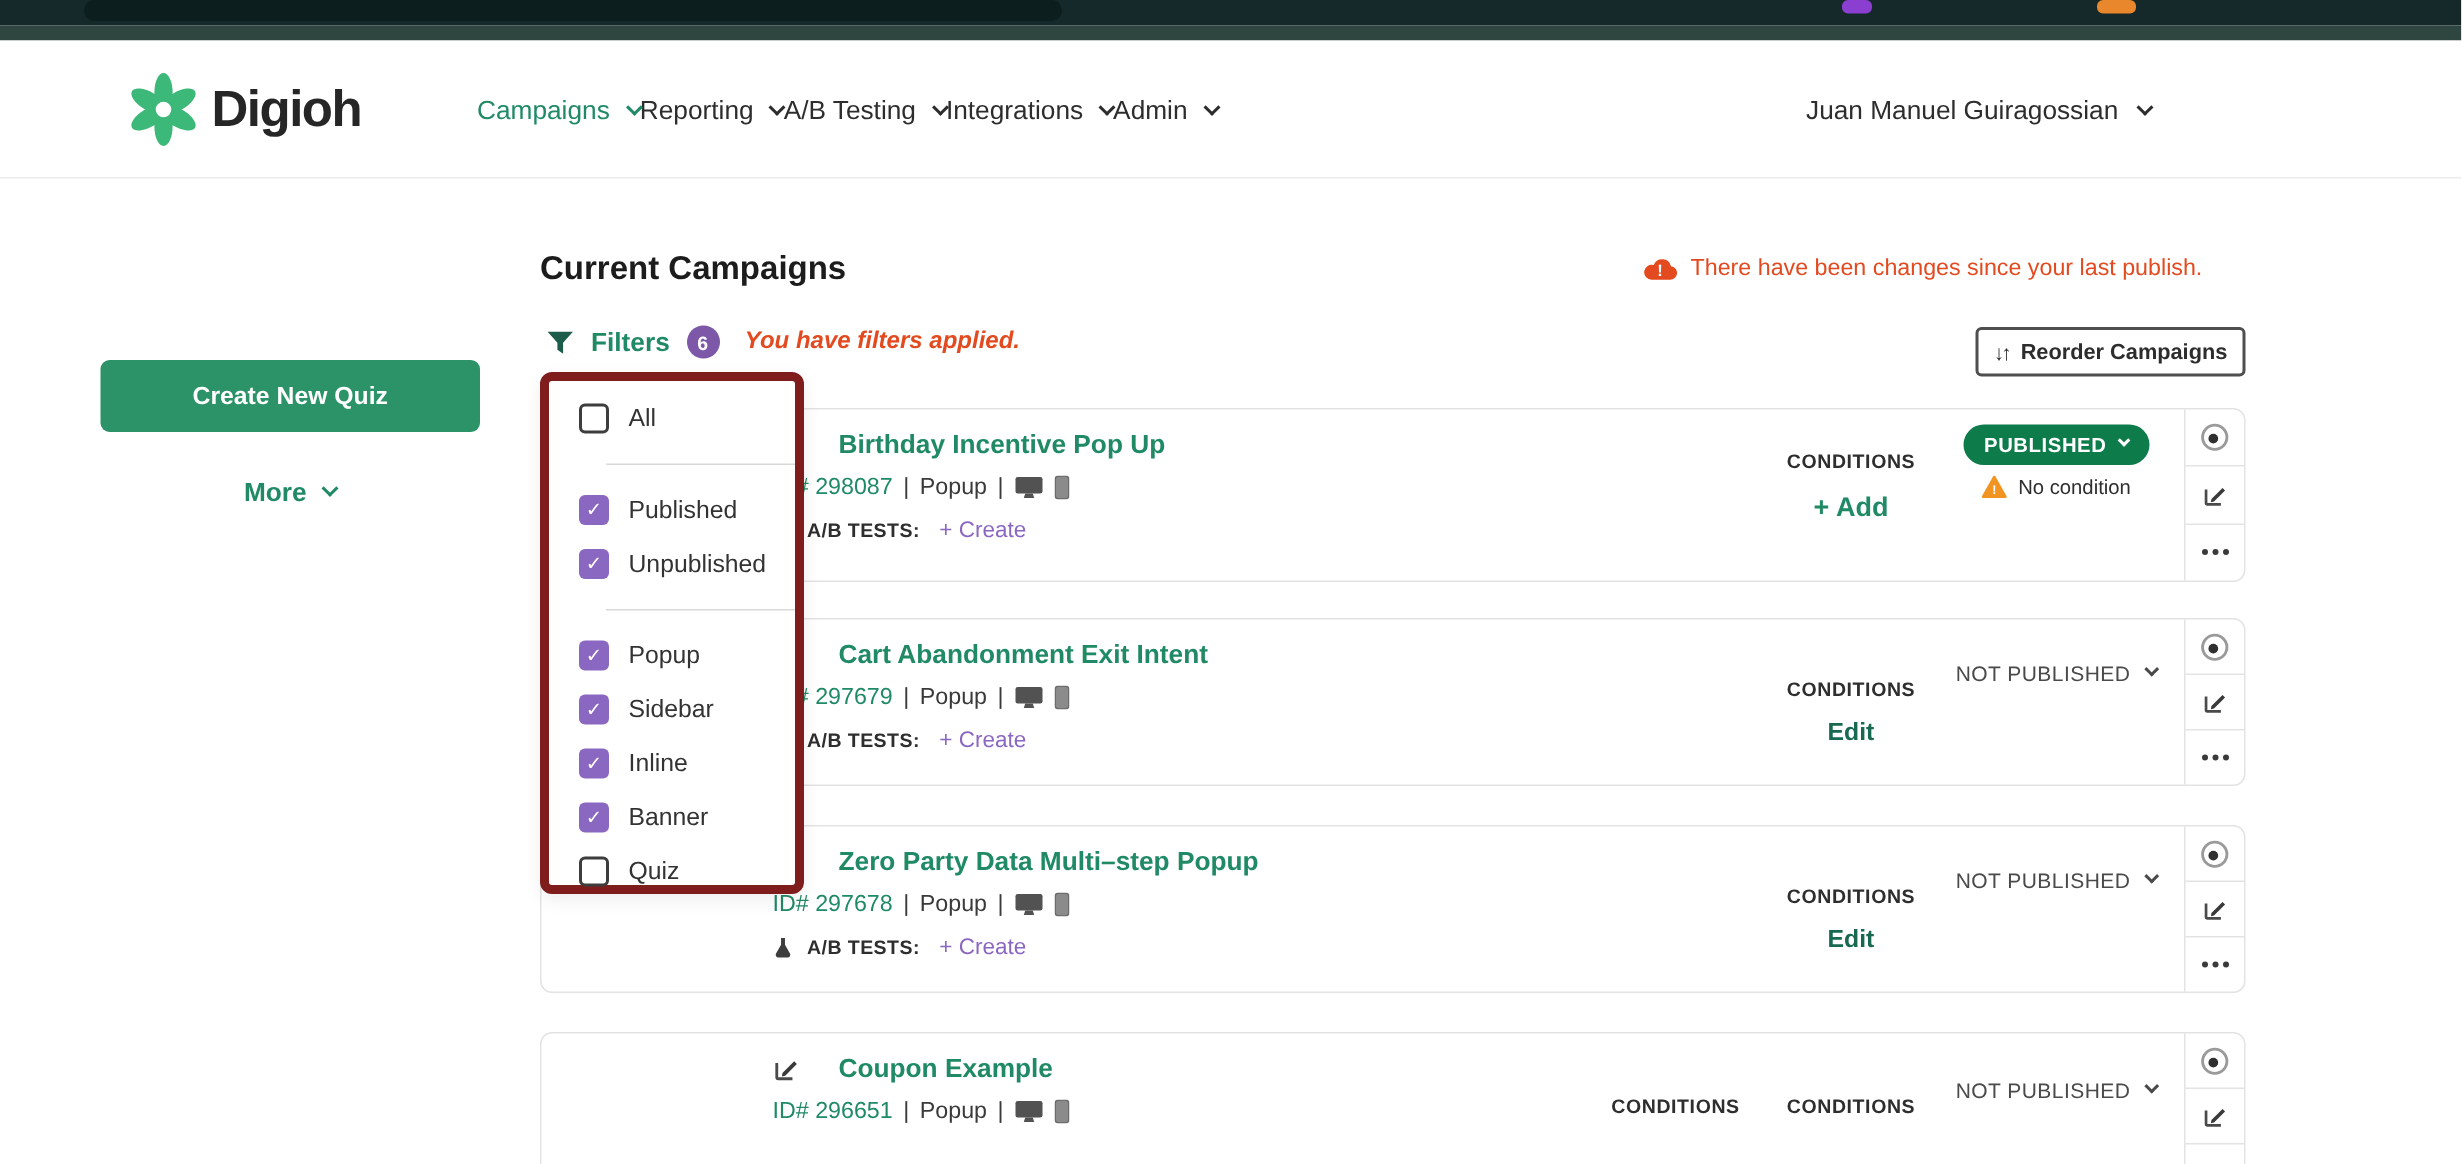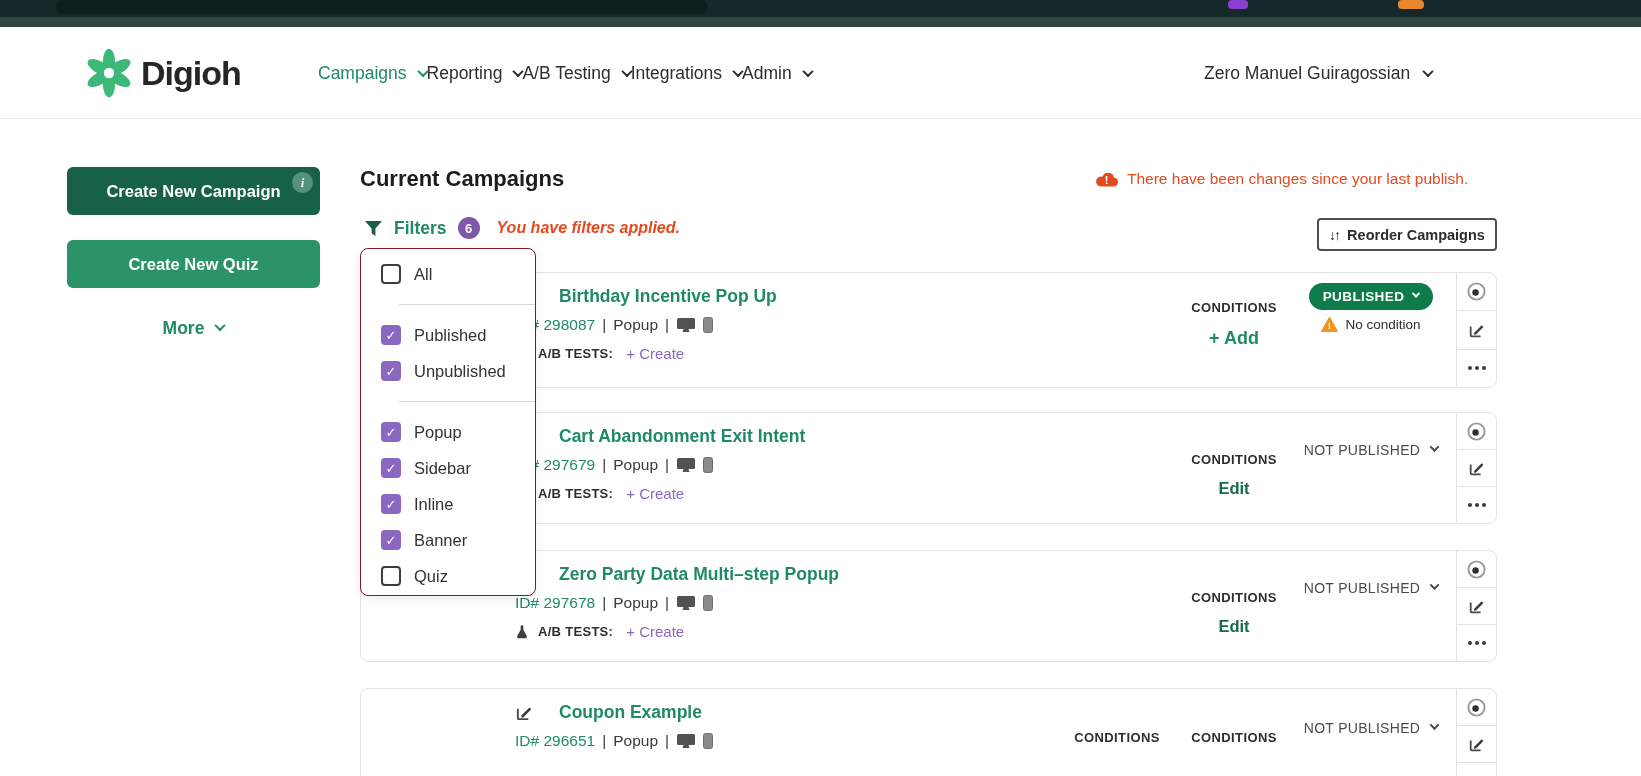--- a/index.html
+++ b/index.html
@@ -39,21 +39,21 @@
   .filters-label { font-size:17.5px; font-weight:bold; color:#1f8a63; cursor:pointer; }
   .filters-badge { width:22px; height:22px; border-radius:50%; background:#7d58a8; color:#fff; font-size:13px; font-weight:bold; display:flex; align-items:center; justify-content:center; }
   .filters-note { font-size:16px; font-style:italic; font-weight:bold; color:#e34a1f; margin-left:6px; }
 
   .publish-alert { position:absolute; left:1094px; top:170px; display:flex; align-items:center; gap:9px; }
   .publish-alert span { font-size:15.5px; color:#e34a1f; font-weight:500; }
   .reorder-btn { position:absolute; left:1317px; top:218px; width:180px; height:33px; background:#fff; border:2px solid #4f4f4f; border-radius:4px; display:flex; align-items:center; justify-content:center; gap:8px; font-size:14.5px; font-weight:bold; color:#2d2d2d; cursor:pointer; }
   .reorder-glyph { font-size:14px; font-weight:bold; color:#2d2d2d; letter-spacing:-2px; }
 
   
-  .fmenu { position:absolute; left:360px; top:248px; width:176px; height:348px; background:#fff; border:1px solid #7f1d1d; border-radius:8px; box-shadow:0 4px 12px rgba(0,0,0,0.07); z-index:10; padding-top:7px; }
+  .fmenu { position:absolute; left:360px; top:248px; width:176px; height:348px; background:#fff; border:6px solid #7f1d1d; border-radius:8px; box-shadow:0 4px 12px rgba(0,0,0,0.07); z-index:10; padding-top:7px; }
   .fitem { height:36px; display:flex; align-items:center; padding-left:20px; gap:13px; font-size:16.5px; color:#333; cursor:pointer; }
   .fdiv { height:25px; display:flex; align-items:center; }
   .fdiv i { display:block; margin-left:38px; flex:1; border-top:1px solid #d9d9d9; }
   .cb { width:20px; height:20px; border-radius:4px; flex:0 0 20px; }
   .cb.un { border:2px solid #3d3d3d; background:#fff; }
   .cb.ck { background:#8a67c1; color:#fff; display:flex; align-items:center; justify-content:center; font-size:13px; font-weight:bold; }
 
   
   .card { position:absolute; left:360px; width:1137px; background:#fff; border:1px solid #e3e3e3; border-radius:8px; }
   .card1 { top:272px; height:116px; }
@@ -131,29 +131,25 @@
       <div class="nav-item">
         <span>Integrations</span>
         <span class="chv"></span>
       </div>
       <div class="nav-item">
         <span>Admin</span>
         <span class="chv"></span>
       </div>
     </div>
     <div class="user-menu">
-      <span>Zero Manuel Guiragossian</span>
+      <span>Juan Manuel Guiragossian</span>
       <span class="chv"></span>
     </div>
   </div>
 
-  <div class="btn-side btn-campaign">
-    <span>Create New Campaign</span>
-    <span class="info-badge">i</span>
-  </div>
   <div class="btn-side btn-quiz">
     <span>Create New Quiz</span>
   </div>
   <div class="more-link">
     <span>More</span>
     <span class="chv"></span>
   </div>
 
   <div class="page-title">Current Campaigns</div>
 

